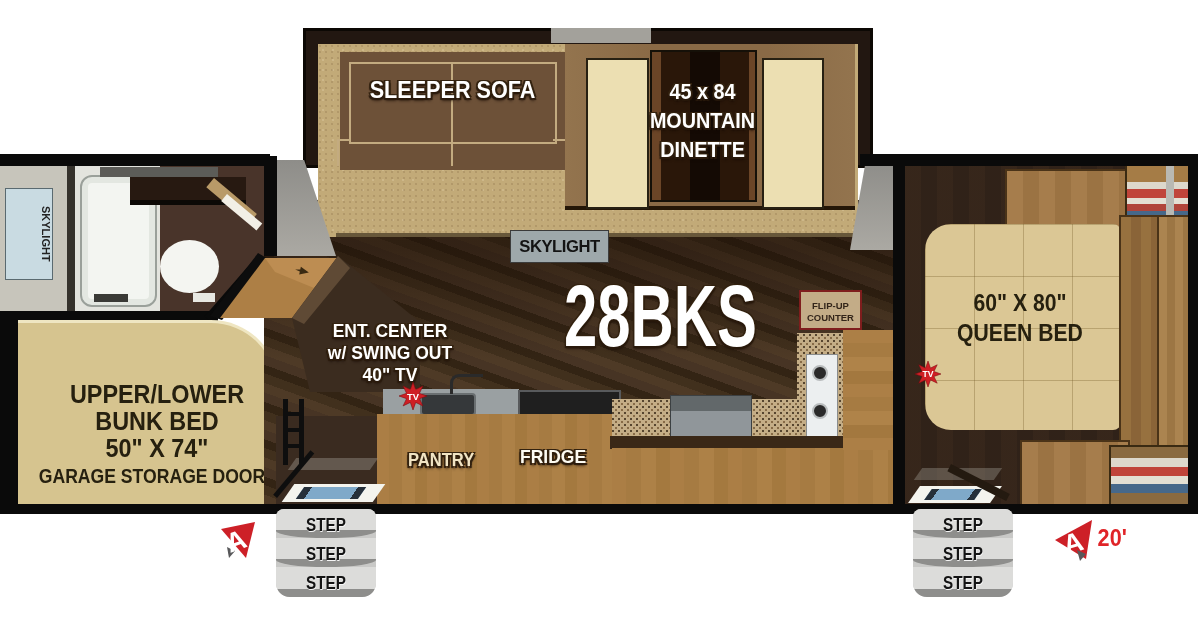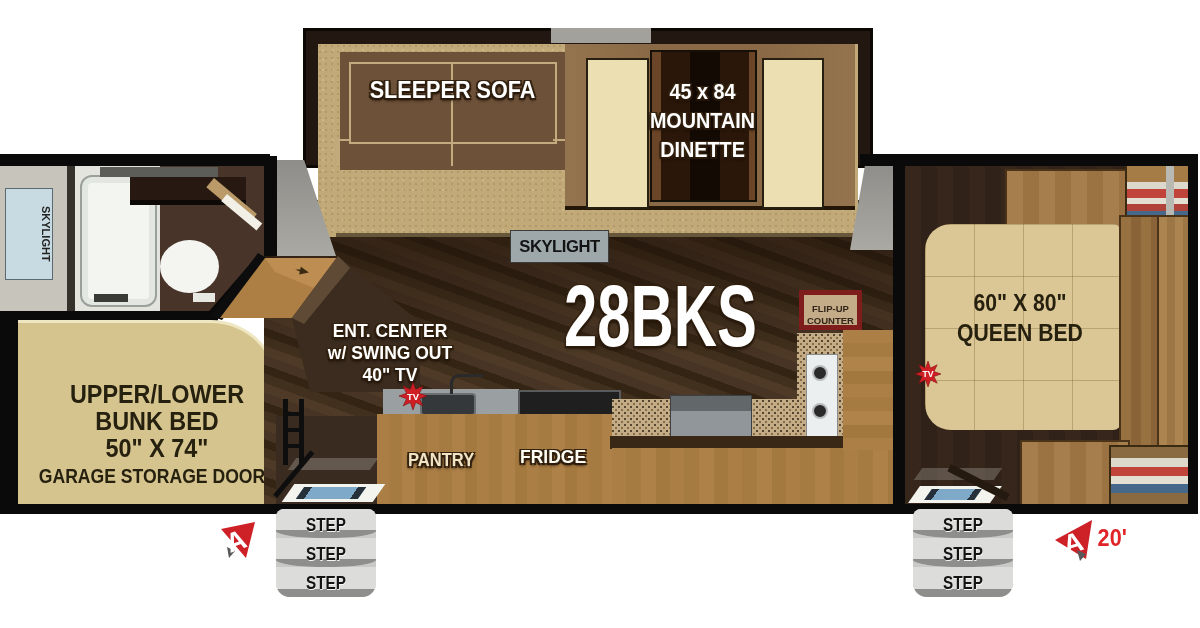--- a/index.html
+++ b/index.html
@@ -128,21 +128,21 @@
   <div class="abs" style="left:612px;top:399px;width:190px;height:39px;background:#c4ad86;background-image:radial-gradient(circle at 1px 2px,rgba(40,24,10,.7) 1px,transparent 1.3px),radial-gradient(circle at 4px 5px,rgba(120,90,55,.8) 1px,transparent 1.3px);background-size:6px 6px;"></div>
 
   <div class="abs" style="left:670px;top:395px;width:80px;height:55px;background:linear-gradient(180deg,#62686a 0 28%,#90969a 28%);border:1px solid #3c4042;"></div>
 
   <div class="abs" style="left:797px;top:333px;width:48px;height:105px;background:#c4ad86;background-image:radial-gradient(circle at 1px 2px,rgba(40,24,10,.7) 1px,transparent 1.3px),radial-gradient(circle at 4px 5px,rgba(120,90,55,.8) 1px,transparent 1.3px);background-size:6px 6px;"></div>
 
   <div class="abs" style="left:806px;top:354px;width:30px;height:82px;background:#eceff0;border:1px solid #8a8d8e;"></div>
   <div class="abs" style="left:812px;top:365px;width:16px;height:16px;background:#2a2a2a;border:2px solid #b9bdbe;border-radius:50%;box-sizing:border-box;"></div>
   <div class="abs" style="left:812px;top:403px;width:16px;height:16px;background:#2a2a2a;border:2px solid #b9bdbe;border-radius:50%;box-sizing:border-box;"></div>
 
-  <div class="abs cx" style="left:799px;top:290px;width:63px;height:40px;background:#c3ac87;border:5px solid #7f1d1d;color:#33251a;font-size:9.5px;line-height:12px;padding-top:8px;box-sizing:border-box;">FLIP-UP<br>COUNTER</div>
+  <div class="abs cx" style="left:799px;top:290px;width:63px;height:40px;background:#c3ac87;border:2px solid #7f1d1d;color:#33251a;font-size:9.5px;line-height:12px;padding-top:8px;box-sizing:border-box;">FLIP-UP<br>COUNTER</div>
 
   <div class="abs" style="left:377px;top:414px;width:235px;height:90px;background:repeating-linear-gradient(90deg,#ab7e45 0 12px,#a67b42 12px 25px,#ad8147 25px 38px,#a4793f 38px 50px);"></div>
 
   <div class="abs" style="left:610px;top:436px;width:240px;height:13px;background:#3a2817;"></div>
 
   <div class="abs" style="left:612px;top:448px;width:281px;height:56px;background:repeating-linear-gradient(90deg,#ab7e45 0 14px,#a67b42 14px 29px,#ad8147 29px 44px,#a4793f 44px 58px);"></div>
 
   <div class="abs" style="left:843px;top:330px;width:50px;height:120px;background:repeating-linear-gradient(180deg,#ac7f46 0 13px,#a67b42 13px 27px,#af8349 27px 41px,#a3783f 41px 54px);"></div>
 
   <div class="abs wtxt" style="left:408px;top:450px;width:110px;font-size:18px;transform:scaleX(.92);transform-origin:left;color:#f1e4c4;">PANTRY</div>

